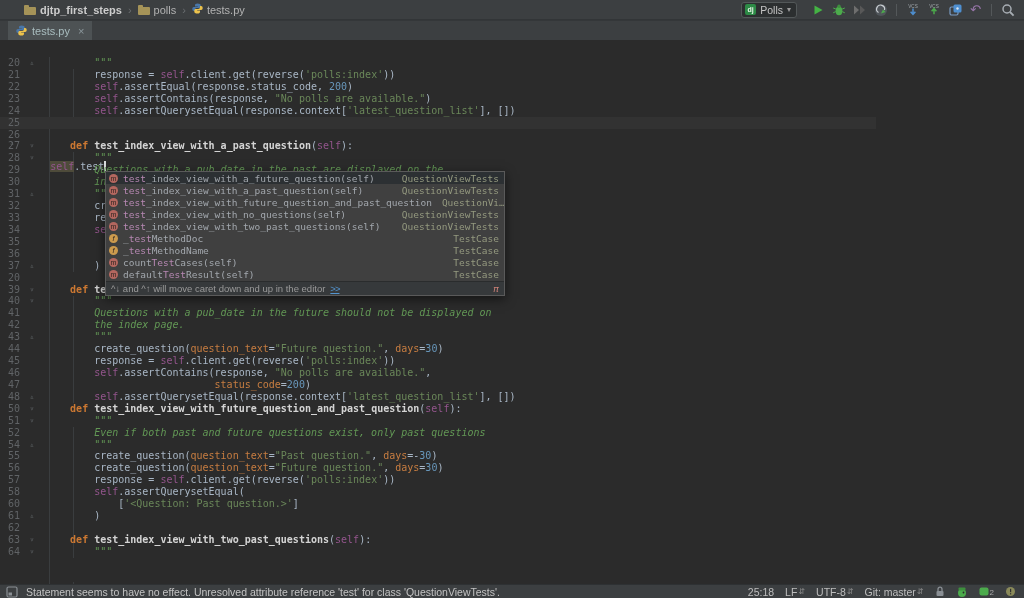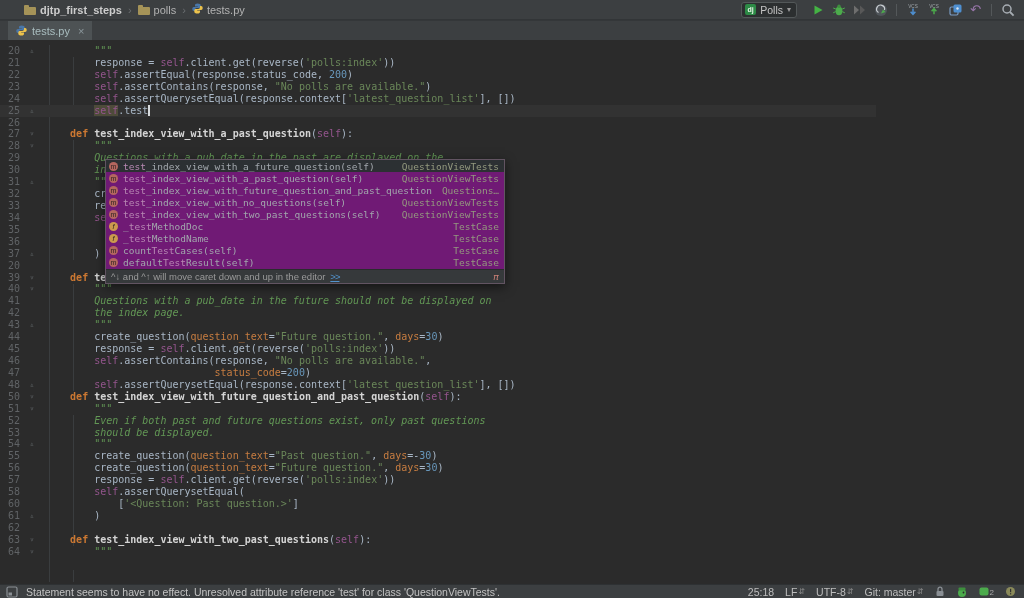--- a/index.html
+++ b/index.html
@@ -26,26 +26,26 @@
   .tbtn{width:19px;height:18px;display:flex;align-items:center;justify-content:center;margin:0 1px;cursor:default;}
   .tb-sep{width:1px;height:12px;background:#54585a;margin:0 5px;}
   .glyph-btn{font-size:13px;color:#9876aa;line-height:1;}
   
   .tabbar{position:absolute;top:20px;left:0;width:1024px;height:20px;background:#3c3f41;
           border-top:1px solid #343739;box-sizing:border-box;display:flex;align-items:stretch;}
   .tab{display:flex;align-items:center;gap:5px;background:#4d5254;padding:0 8px;margin-left:8px;
        font-size:11px;color:#a9bdbf;cursor:default;}
   .tab .close{color:#8b979c;font-size:11px;margin-left:3px;cursor:default;}
   
-  .editor{position:absolute;top:40px;left:0;width:876px;height:544px;background:#2b2b2b;overflow:hidden;
+  .editor{position:absolute;top:52px;left:0;width:876px;height:544px;background:#2b2b2b;overflow:hidden;
           font-family:"DejaVu Sans Mono","Liberation Mono",monospace;font-size:10px;}
   .guide{position:absolute;width:1px;background:#3a3d3f;}
   .code-rows{position:absolute;top:5px;left:0;right:0;}
   .code-row{position:relative;display:flex;height:11.93px;line-height:11.93px;white-space:pre;}
-  .code-row.current{background:#323232;}
+  .code-row.current{background:#323232;flex-direction:column;}
   .ln{display:inline-block;width:20px;text-align:right;color:#606366;flex:0 0 20px;}
   .fold{display:inline-block;width:24px;flex:0 0 24px;text-align:center;color:#5f6467;font-size:8px;line-height:11.93px;}
   .code{display:inline-block;padding-left:2px;}
   .c-d{color:#a9b7c6;}
   .c-k{color:#cc7832;font-weight:bold;}
   .c-s{color:#94558d;}
   .c-t{color:#6a8759;}
   .c-o{color:#629755;font-style:italic;}
   .c-num{color:#6897bb;}
   .c-a{color:#c77d41;}
@@ -54,21 +54,21 @@
   .caret{display:inline-block;width:2px;height:11px;background:#d8dbdd;vertical-align:-2px;}
   
   .sb-thumb{position:absolute;left:1010px;top:105px;width:9px;height:185px;border-radius:5px;background:rgba(150,153,156,.38);}
   .stripe-yellow{position:absolute;left:1011px;top:129px;width:13px;height:2px;background:#c7b54a;}
   .stripe-green{position:absolute;left:1005px;top:126px;width:4px;height:7px;background:#4e9a4e;}
   .stripe-dash{position:absolute;left:1011px;top:476px;width:11px;height:2px;background:#5e5e5e;}
   .top-bars{position:absolute;left:1009px;top:5px;width:10px;height:8px;}
   .top-bars i{position:absolute;top:0;width:2.5px;height:8px;background:#8a8a8a;}
   .top-bars i:first-child{left:0;} .top-bars i:last-child{left:5px;}
   
-  .popup{position:absolute;left:105px;top:119px;width:400px;background:#701a75;border:1px solid rgba(95,95,95,.85);
+  .popup{position:absolute;left:105px;top:119px;width:400px;background:#404040;border:1px solid rgba(95,95,95,.85);
          box-shadow:0 3px 10px rgba(0,0,0,.55);z-index:10;font-size:9.5px;box-sizing:border-box;}
   .pitem{display:flex;align-items:center;height:12.1px;padding:0 5px 0 3px;white-space:pre;overflow:hidden;cursor:default;}
   .pitem.sel{background:#2c3033;}
   .picon{flex:0 0 9px;width:9px;height:9px;border-radius:50%;display:inline-flex;align-items:center;justify-content:center;
          font-size:7px;line-height:9px;color:#2f2420;margin-right:5px;font-family:"Liberation Sans",sans-serif;}
   .picon.m{background:#b4675f;}
   .picon.f{background:#cc9a4d;font-style:italic;}
   .pname{color:#a2a7ad;}
   .pmatch{color:#b788b3;}
   .ptail{margin-left:auto;padding-left:10px;color:#94997f;}
@@ -221,21 +221,20 @@
         <div class="code-row"><span class="ln">42</span><span class="fold"></span><span class="code"><span class="c-o">        the index page.</span></span></div>
         <div class="code-row"><span class="ln">43</span><span class="fold">▵</span><span class="code"><span class="c-o">        """</span></span></div>
         <div class="code-row"><span class="ln">44</span><span class="fold"></span><span class="code"><span class="c-d">        create_question(</span><span class="c-a">question_text</span><span class="c-d">=</span><span class="c-t">"Future question."</span><span class="c-d">, </span><span class="c-a">days</span><span class="c-d">=</span><span class="c-num">30</span><span class="c-d">)</span></span></div>
         <div class="code-row"><span class="ln">45</span><span class="fold"></span><span class="code"><span class="c-d">        response = </span><span class="c-s">self</span><span class="c-d">.client.get(reverse(</span><span class="c-t">'polls:index'</span><span class="c-d">))</span></span></div>
         <div class="code-row"><span class="ln">46</span><span class="fold"></span><span class="code"><span class="c-d">        </span><span class="c-s">self</span><span class="c-d">.assertContains(response, </span><span class="c-t">"No polls are available."</span><span class="c-d">,</span></span></div>
         <div class="code-row"><span class="ln">47</span><span class="fold"></span><span class="code"><span class="c-d">                            </span><span class="c-a">status_code</span><span class="c-d">=</span><span class="c-num">200</span><span class="c-d">)</span></span></div>
         <div class="code-row"><span class="ln">48</span><span class="fold">▵</span><span class="code"><span class="c-d">        </span><span class="c-s">self</span><span class="c-d">.assertQuerysetEqual(response.context[</span><span class="c-t">'latest_question_list'</span><span class="c-d">], [])</span></span></div>
         <div class="code-row"><span class="ln">50</span><span class="fold">▿</span><span class="code"><span class="c-d">    </span><span class="c-k">def</span><span class="c-d"> </span><span class="c-f">test_index_view_with_future_question_and_past_question</span><span class="c-d">(</span><span class="c-s">self</span><span class="c-d">):</span></span></div>
         <div class="code-row"><span class="ln">51</span><span class="fold">▿</span><span class="code"><span class="c-o">        """</span></span></div>
         <div class="code-row"><span class="ln">52</span><span class="fold"></span><span class="code"><span class="c-o">        Even if both past and future questions exist, only past questions</span></span></div>
-        <div class="code-row"><span class="ln">53</span><span class="fold"></span><span class="code"><span class="c-o">        should be displayed.</span></span></div>
         <div class="code-row"><span class="ln">54</span><span class="fold">▵</span><span class="code"><span class="c-o">        """</span></span></div>
         <div class="code-row"><span class="ln">55</span><span class="fold"></span><span class="code"><span class="c-d">        create_question(</span><span class="c-a">question_text</span><span class="c-d">=</span><span class="c-t">"Past question."</span><span class="c-d">, </span><span class="c-a">days</span><span class="c-d">=-</span><span class="c-num">30</span><span class="c-d">)</span></span></div>
         <div class="code-row"><span class="ln">56</span><span class="fold"></span><span class="code"><span class="c-d">        create_question(</span><span class="c-a">question_text</span><span class="c-d">=</span><span class="c-t">"Future question."</span><span class="c-d">, </span><span class="c-a">days</span><span class="c-d">=</span><span class="c-num">30</span><span class="c-d">)</span></span></div>
         <div class="code-row"><span class="ln">57</span><span class="fold"></span><span class="code"><span class="c-d">        response = </span><span class="c-s">self</span><span class="c-d">.client.get(reverse(</span><span class="c-t">'polls:index'</span><span class="c-d">))</span></span></div>
         <div class="code-row"><span class="ln">58</span><span class="fold"></span><span class="code"><span class="c-d">        </span><span class="c-s">self</span><span class="c-d">.assertQuerysetEqual(</span></span></div>
         <div class="code-row"><span class="ln">60</span><span class="fold"></span><span class="code"><span class="c-d">            [</span><span class="c-t">'&lt;Question: Past question.&gt;'</span><span class="c-d">]</span></span></div>
         <div class="code-row"><span class="ln">61</span><span class="fold">▵</span><span class="code"><span class="c-d">        )</span></span></div>
         <div class="code-row"><span class="ln">62</span><span class="fold"></span><span class="code"></span></div>
         <div class="code-row"><span class="ln">63</span><span class="fold">▿</span><span class="code"><span class="c-d">    </span><span class="c-k">def</span><span class="c-d"> </span><span class="c-f">test_index_view_with_two_past_questions</span><span class="c-d">(</span><span class="c-s">self</span><span class="c-d">):</span></span></div>
         <div class="code-row"><span class="ln">64</span><span class="fold">▿</span><span class="code"><span class="c-o">        """</span></span></div>
@@ -247,21 +246,21 @@
       </div>
     <div class="sb-thumb"></div>
     <div class="stripe-green"></div>
     <div class="stripe-yellow"></div>
     <div class="stripe-dash"></div>
 
     <div class="popup">
       <div>
           <div class="pitem sel"><span class="picon m">m</span><span class="pname"><span class="pmatch">test</span><span class="pname">_index_view_with_a_future_question(self)</span></span><span class="ptail">QuestionViewTests</span></div>
           <div class="pitem"><span class="picon m">m</span><span class="pname"><span class="pmatch">test</span><span class="pname">_index_view_with_a_past_question(self)</span></span><span class="ptail">QuestionViewTests</span></div>
-          <div class="pitem"><span class="picon m">m</span><span class="pname"><span class="pmatch">test</span><span class="pname">_index_view_with_future_question_and_past_question</span></span><span class="ptail">Questions…</span></div>
+          <div class="pitem"><span class="picon m">m</span><span class="pname"><span class="pmatch">test</span><span class="pname">_index_view_with_future_question_and_past_question</span></span><span class="ptail">QuestionVi…</span></div>
           <div class="pitem"><span class="picon m">m</span><span class="pname"><span class="pmatch">test</span><span class="pname">_index_view_with_no_questions(self)</span></span><span class="ptail">QuestionViewTests</span></div>
           <div class="pitem"><span class="picon m">m</span><span class="pname"><span class="pmatch">test</span><span class="pname">_index_view_with_two_past_questions(self)</span></span><span class="ptail">QuestionViewTests</span></div>
           <div class="pitem"><span class="picon f">f</span><span class="pname"><span class="pname">_</span><span class="pmatch">test</span><span class="pname">MethodDoc</span></span><span class="ptail">TestCase</span></div>
           <div class="pitem"><span class="picon f">f</span><span class="pname"><span class="pname">_</span><span class="pmatch">test</span><span class="pname">MethodName</span></span><span class="ptail">TestCase</span></div>
           <div class="pitem"><span class="picon m">m</span><span class="pname"><span class="pname">count</span><span class="pmatch">Test</span><span class="pname">Cases(self)</span></span><span class="ptail">TestCase</span></div>
           <div class="pitem"><span class="picon m">m</span><span class="pname"><span class="pname">default</span><span class="pmatch">Test</span><span class="pname">Result(self)</span></span><span class="ptail">TestCase</span></div>
         </div>
       <div class="pfoot">
         <span>^↓ and ^↑ will move caret down and up in the editor</span>
         <span class="link">&gt;&gt;</span>

